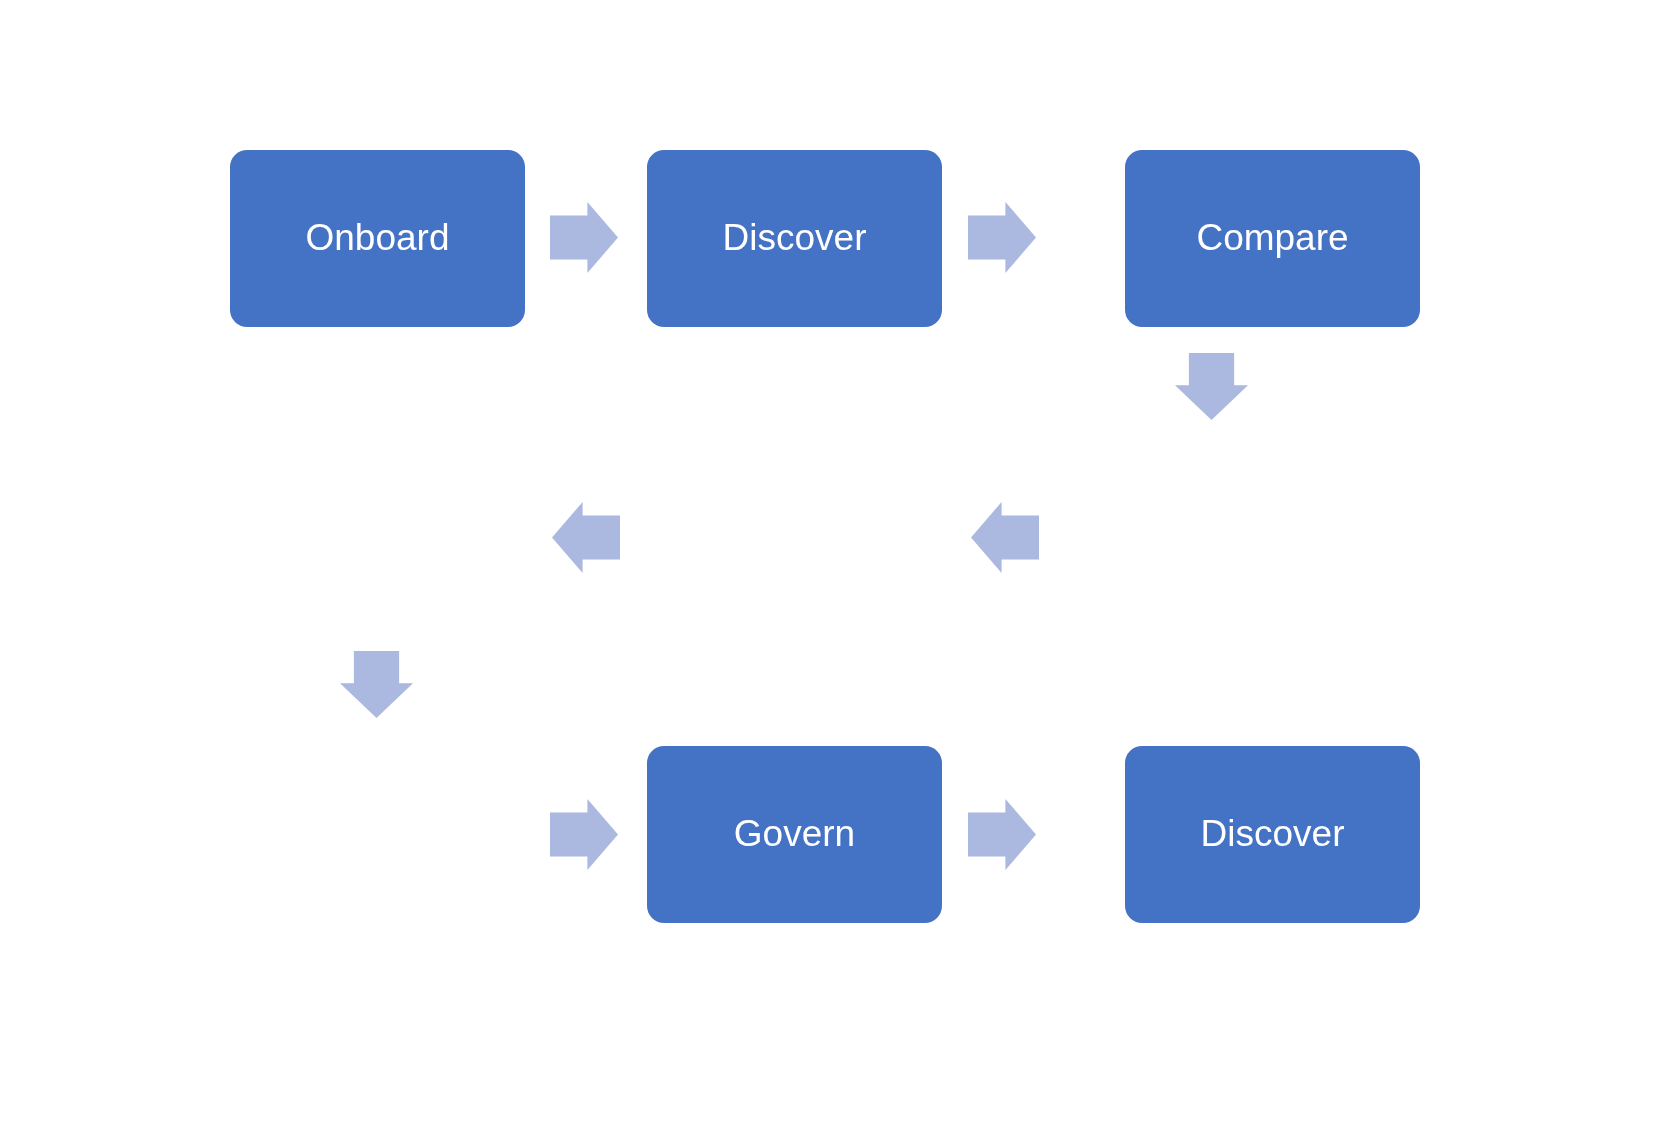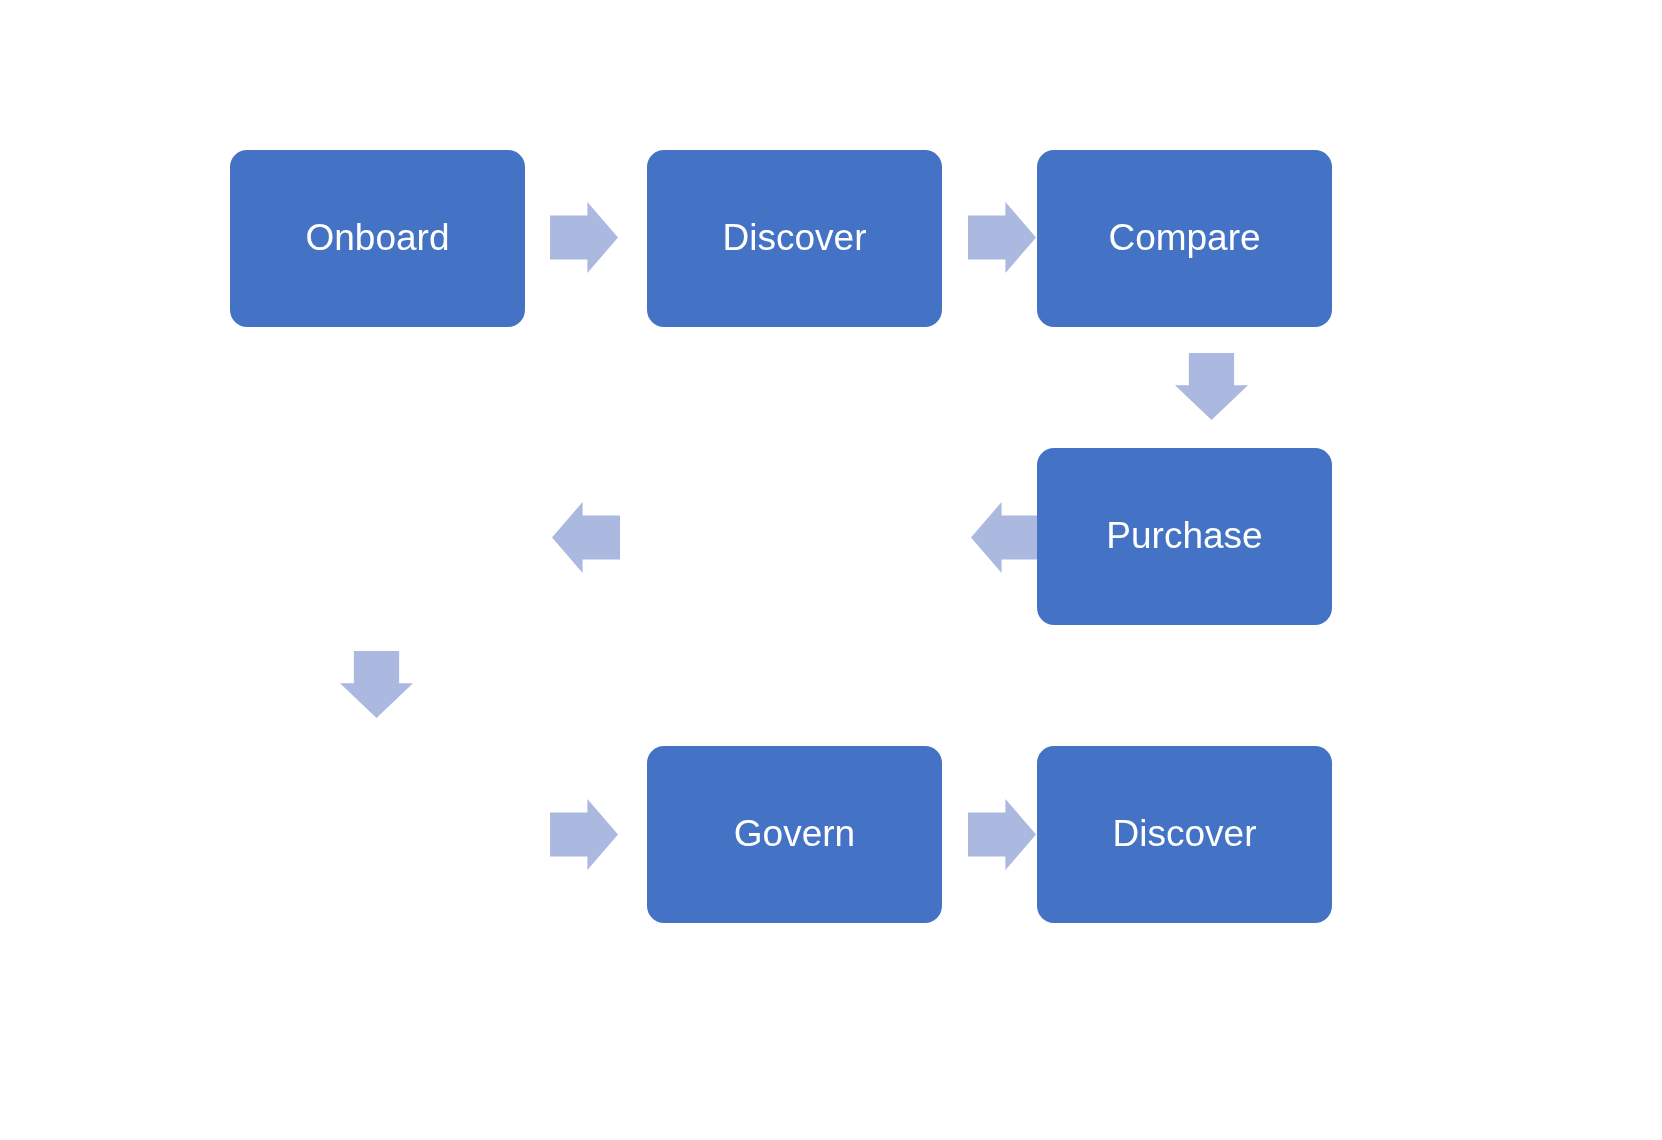--- a/index.html
+++ b/index.html
@@ -51,21 +51,21 @@
     width: 73px;
     height: 67px;
     clip-path: polygon(19% 0, 81% 0, 81% 48%, 100% 48%, 50% 100%, 0 48%, 19% 48%);
   }
   
   .r1 { top: 150px; }
   .r2 { top: 448px; }
   .r3 { top: 746px; }
   .c1 { left: 230px; }
   .c2 { left: 647px; }
-  .c3 { left: 1037px; }
+  .c3 { left: 1125px; }
   
   .a-onboard-discover   { left: 550px; top: 202px; }
   .a-discover-compare   { left: 968px; top: 202px; }
   .a-compare-purchase   { left: 1175px; top: 353px; }
   .a-purchase-manage    { left: 971px; top: 502px; }
   .a-manage-govern      { left: 552px; top: 502px; }
   .a-govern-collaborate { left: 340px; top: 651px; }
   .a-collaborate-analyze{ left: 550px; top: 799px; }
   .a-analyze-optimize   { left: 968px; top: 799px; }
 </style>
@@ -83,23 +83,20 @@
   </div>
   <div class="arrow right a-discover-compare"></div>
   <div class="node r1 c3">
     <span class="label">Compare</span>
   </div>
 
   <div class="arrow down a-compare-purchase"></div>
 
   <div class="arrow left a-manage-govern"></div>
   <div class="arrow left a-purchase-manage"></div>
-  <div class="node r2 c3">
-    <span class="label">Purchase</span>
-  </div>
 
   <div class="arrow down a-govern-collaborate"></div>
 
   <div class="arrow right a-collaborate-analyze"></div>
   <div class="node r3 c2">
     <span class="label">Govern</span>
   </div>
   <div class="arrow right a-analyze-optimize"></div>
   <div class="node r3 c3">
     <span class="label">Discover</span>

